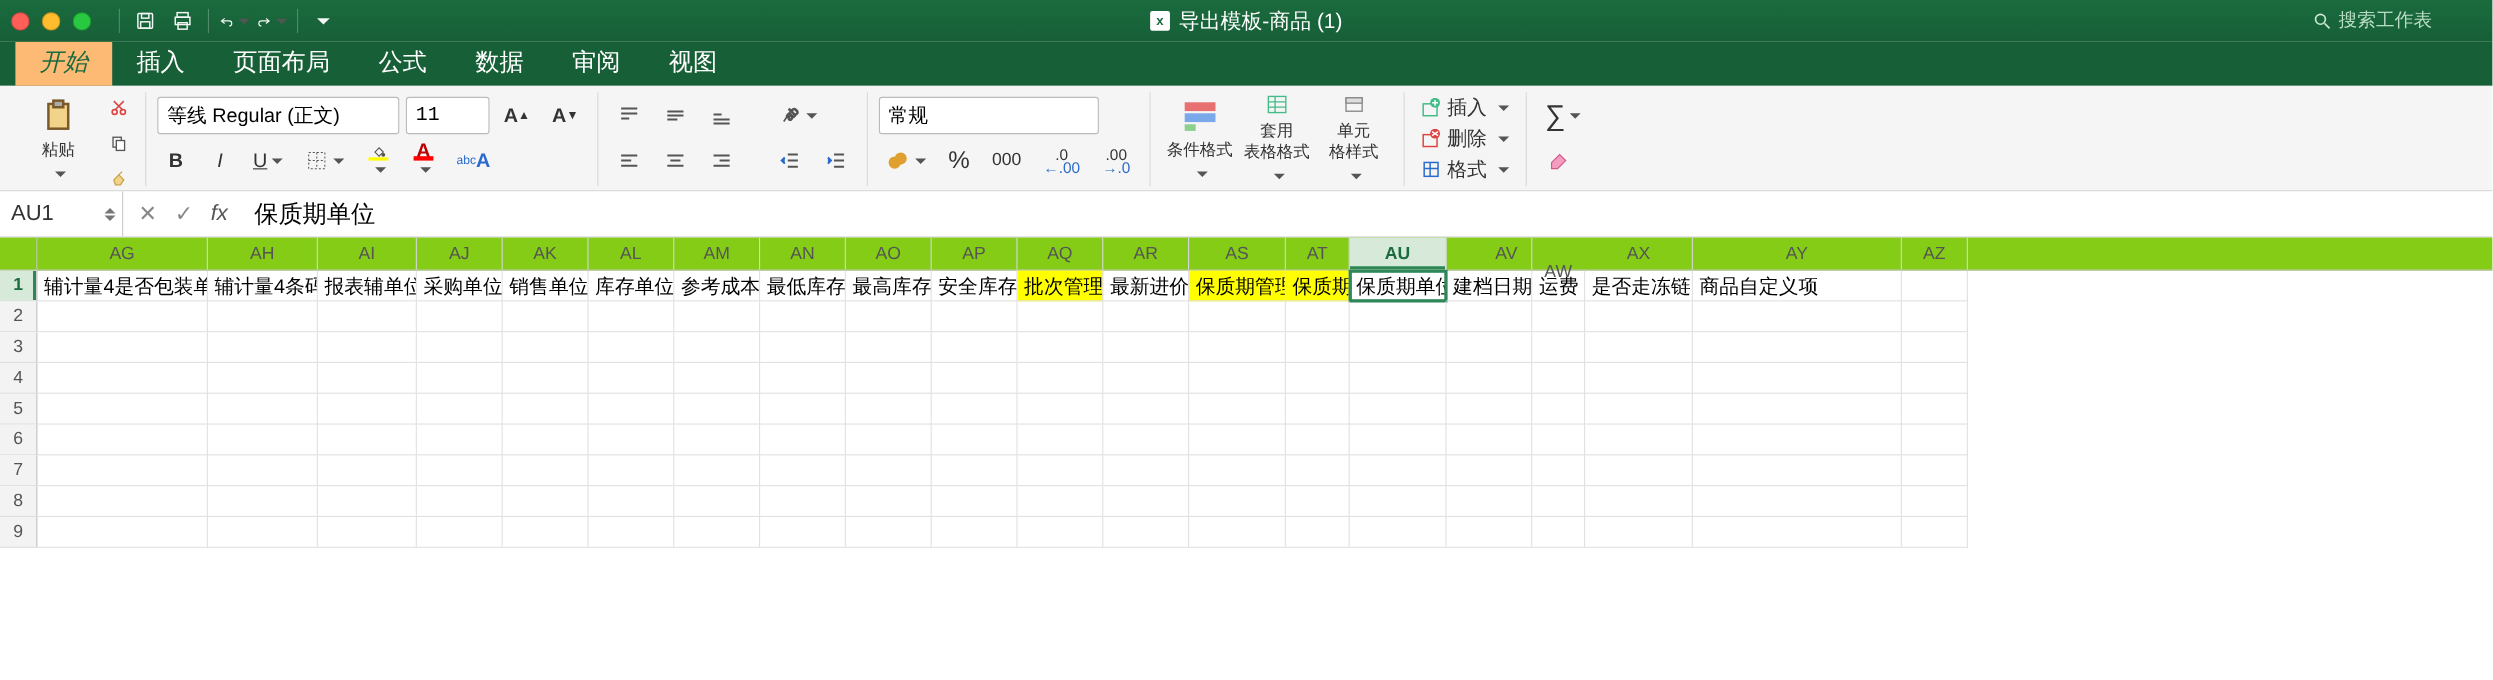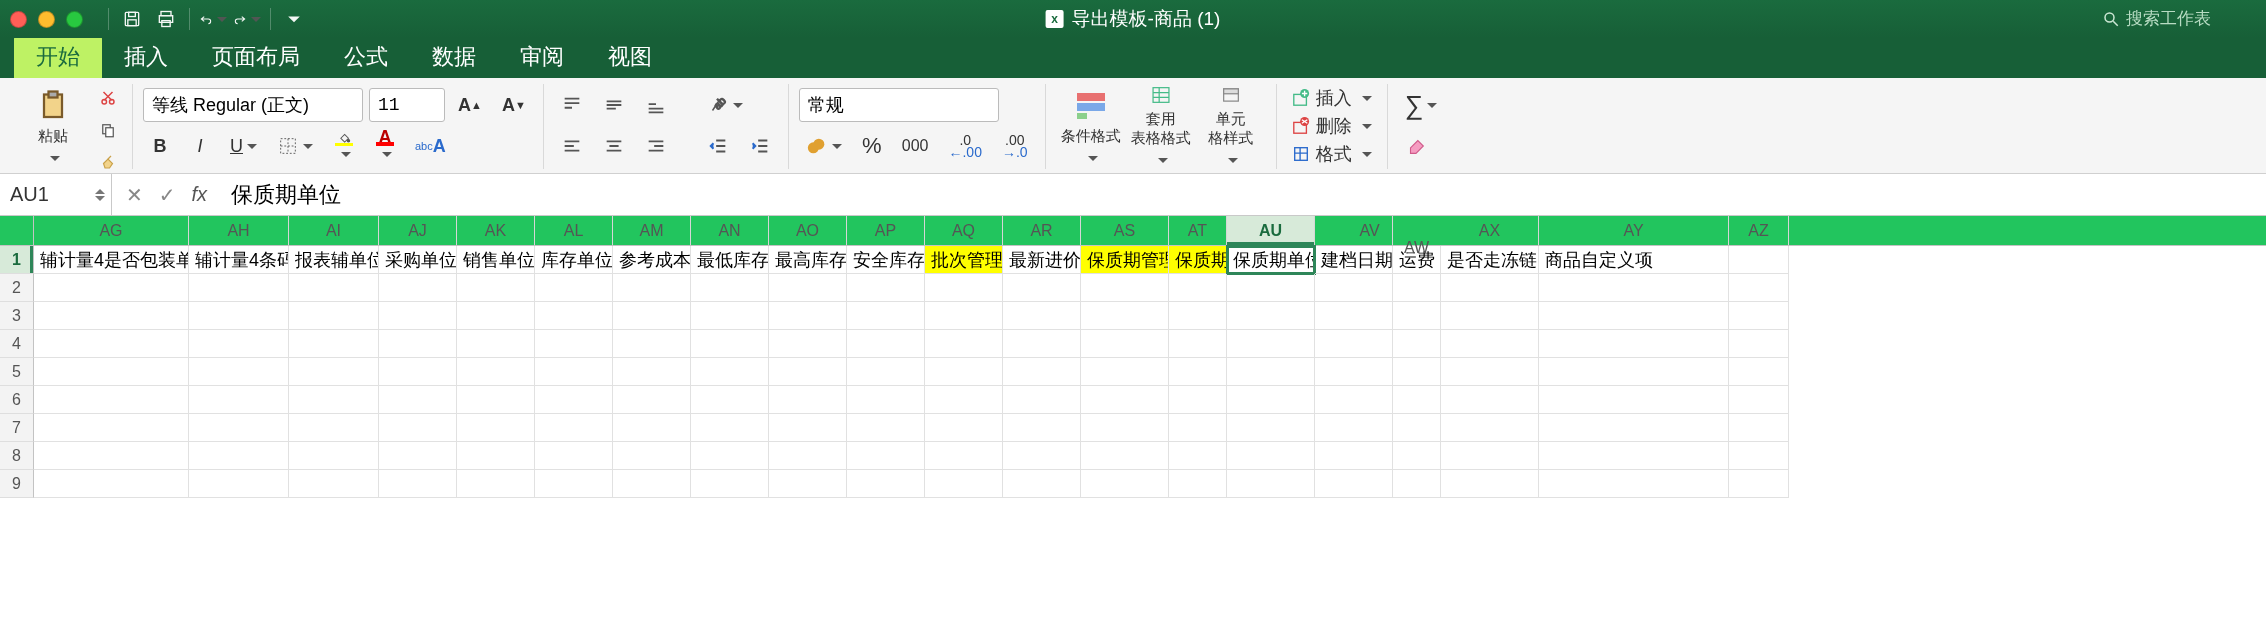--- a/index.html
+++ b/index.html
@@ -17,21 +17,21 @@
 .title-center { position: absolute; left:50%; transform: translateX(-50%); display:flex; align-items:center; gap:8px; font-size: 19px; color:#fff;}
 .title-center .xlicon { width:18px; height:18px; background:#fff; color:#1a6b3e; font-weight:bold; font-size:12px; display:flex; align-items:center; justify-content:center; border-radius:2px;}
 .search-wrap { margin-left: auto; display:flex; align-items:center; gap:6px; color: #cde8d5; font-size:17px; }
 .search-wrap svg { width:18px; height:18px; }
 .search-wrap input { background:transparent; border:none; color:#fff; font-size:17px; width:130px; outline:none;}
 .search-wrap input::placeholder { color:#b8dcc3; }
 
 
 .tabrow { background:#175f37; height: 40px; display:flex; align-items:flex-end; padding-left: 14px; gap: 0; }
 .tab { color:#fff; font-size: 22px; padding: 7px 22px 6px; cursor:pointer; }
-.tab.active { background:#bef264; color:#1a6b3e; border-radius: 4px 4px 0 0; }
+.tab.active { background:#fdba74; color:#1a6b3e; border-radius: 4px 4px 0 0; font-style: italic; }
 
 
 .ribbon { background:#f5f5f5; border-bottom:1px solid #d0d0d0; height: 96px; display:flex; padding: 6px 8px 4px; }
 .group { display:flex; flex-direction:column; justify-content:flex-start; padding: 0 10px; border-right:1px solid #d9d9d9; }
 .group:last-child { border-right:none; }
 .row { display:flex; align-items:center; gap:6px; height:42px;}
 .row2 { height:40px; }
 .rbtn { height:34px; min-width:34px; display:flex; align-items:center; justify-content:center; border:1px solid transparent; border-radius:3px; padding:0 6px; cursor:pointer; color:#333; font-size:18px; background:transparent;}
 .rbtn svg { width:22px; height:22px; }
 .rbtn.small { min-width:28px; height:28px; padding:0 4px;}
@@ -54,21 +54,21 @@
 .namebox .spin { position:absolute; right:6px; display:flex; flex-direction:column; gap:2px;}
 .namebox .spin span { width:0;height:0;border:5px solid transparent;}
 .namebox .spin .u { border-bottom-color:#777;}
 .namebox .spin .d { border-top-color:#777;}
 .fx-btns { display:flex; align-items:center; gap:16px; padding:0 14px; color:#888; font-size:20px;}
 .fx-btns .fx { font-style:italic; color:#555;}
 .fval { flex:1; font-size:22px; padding:0 10px; color:#000;}
 
 
 .grid-wrap { position:relative; }
-.colhdr { display:flex; height:30px; background:#22c55e; border-bottom:1px solid #c3c3c3;}
+.colhdr { display:flex; height:30px; background:#84cc16; border-bottom:1px solid #c3c3c3;}
 .rowhdr-spacer { width:34px; border-right:1px solid #c3c3c3;}
 .ch { border-right:1px solid #d6d6d6; display:flex; align-items:center; justify-content:center; font-size:16px; color:#555; position:relative;}
 .ch.active { background:#d7ead9; color:#1a6b3e; font-weight:bold; box-shadow: inset 0 -3px 0 #2e8659;}
 .rows { }
 .gridrow { display:flex; height:28px;}
 .rh { width:34px; border-right:1px solid #c3c3c3; border-bottom:1px solid #dedede; background:#f3f3f3; display:flex; align-items:center; justify-content:center; font-size:16px; color:#555;}
 .rh.active { background:#d7ead9; color:#1a6b3e; font-weight:bold; box-shadow: inset -3px 0 0 #2e8659;}
 .cell { border-right:1px solid #e1e1e1; border-bottom:1px solid #e1e1e1; display:flex; align-items:center; padding:0 6px; font-size:18px; color:#000; white-space:nowrap; overflow:hidden;}
 .cell.hl { background:#ffff00; }
 .cell.sel { outline:3px solid #2e8659; outline-offset:-2px;}

